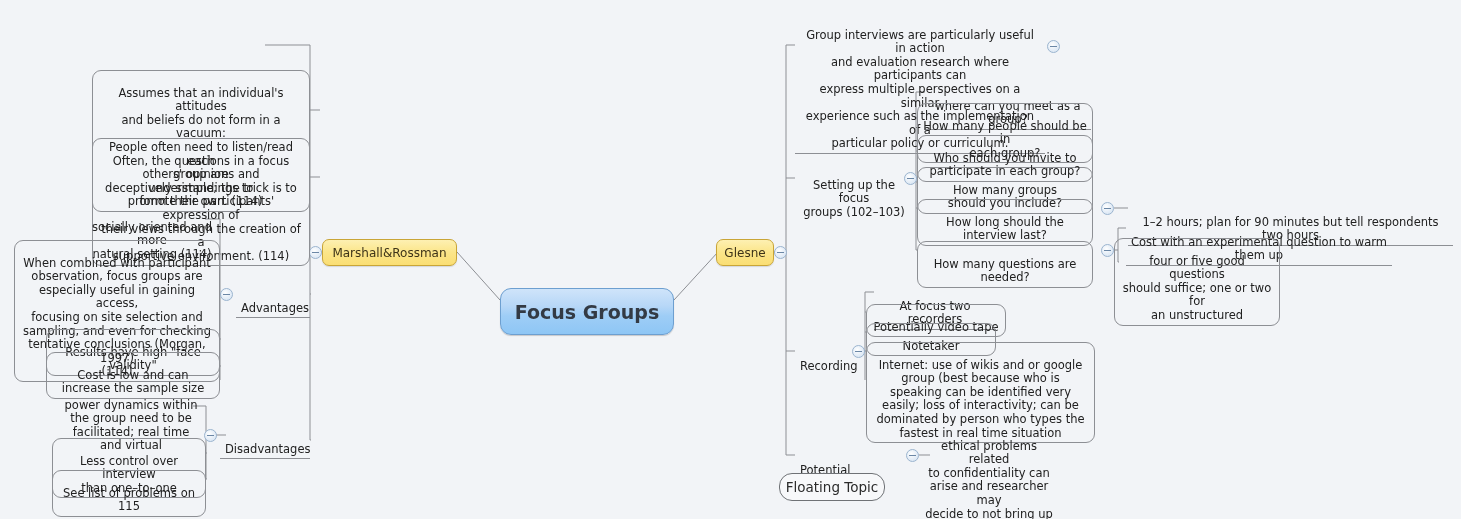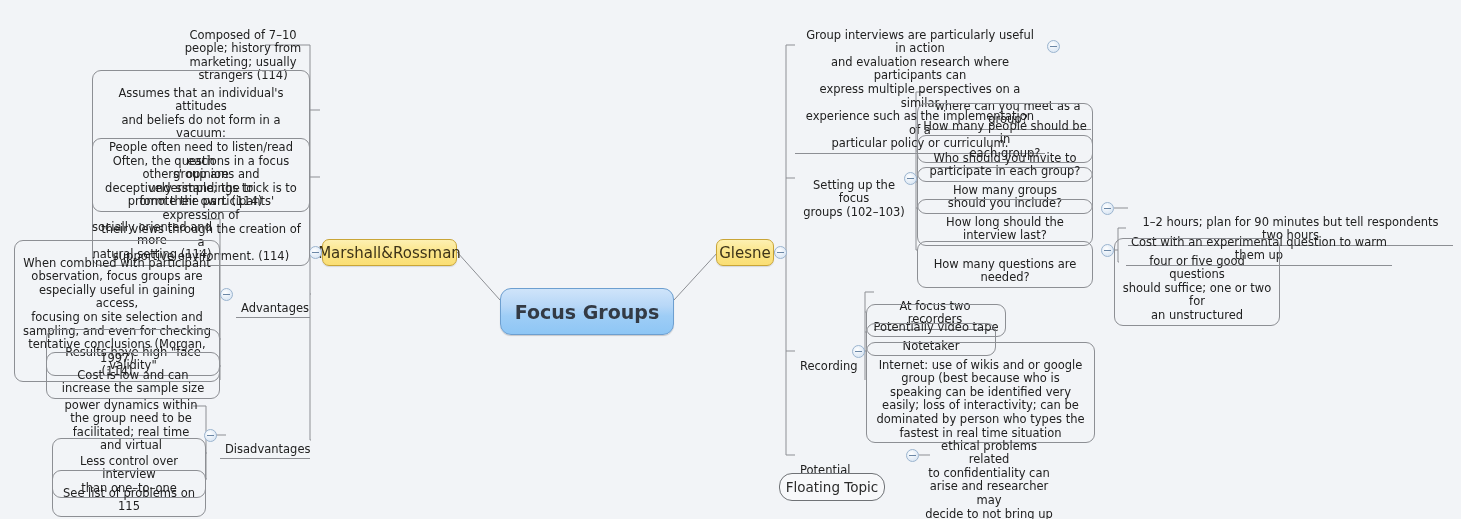--- a/index.html
+++ b/index.html
@@ -49,21 +49,21 @@
     box-shadow:0 1px 1px rgba(0,0,0,.18);
   }
   
   .mainbranch{
     position:absolute;
     box-sizing:border-box;
     border:1px solid #c9a537;
     border-radius:7px;
     background:linear-gradient(to bottom,#fdf0b2 0%,#fbe589 50%,#fade74 100%);
     color:#3d3318;
-    font-size:15px;
+    font-size:12px;
     display:flex;align-items:center;justify-content:center;
     box-shadow:0 1px 1px rgba(0,0,0,.12);
   }
   
   .floating{
     position:absolute;
     box-sizing:border-box;
     border:1px solid #6f7276;
     border-radius:13px;
     background:#f7f8fa;
@@ -160,26 +160,20 @@
 
   <div class="central" style="left:500px;top:288px;width:174px;height:47px;">
     <span>Focus Groups</span>
   </div>
 
   <div class="mainbranch" style="left:322px;top:239px;width:135px;height:27px;">
     <span>Marshall&amp;Rossman</span>
   </div>
   <div class="toggle" style="left:309px;top:246px;"></div>
 
-  <div class="node" style="left:176px;top:13px;width:134px;">
-    <span>Composed of 7–10
-people; history from
-marketing; usually
-strangers (114)</span>
-  </div>
 
   <div class="node boxed" style="left:92px;top:70px;width:218px;">
     <span>Assumes that an individual's attitudes
 and beliefs do not form in a vacuum:
 People often need to listen/read each
 others' opinions and understandings to
 form their own. (114)</span>
   </div>
 
   <div class="node boxed" style="left:92px;top:138px;width:218px;">

